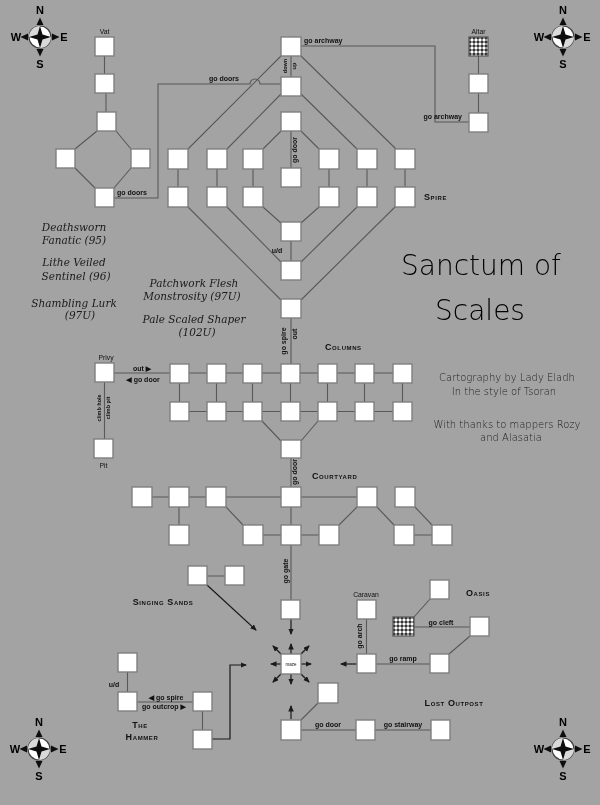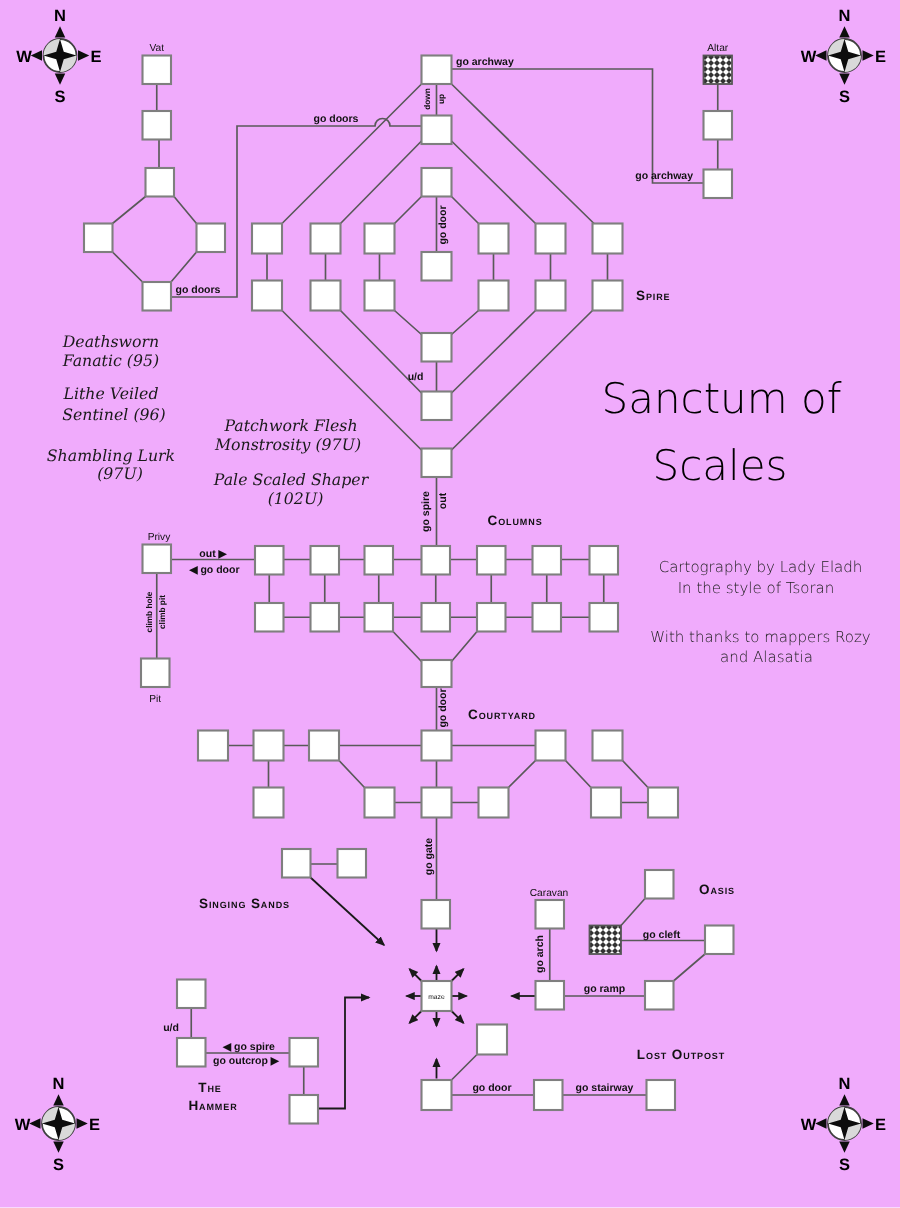--- a/index.html
+++ b/index.html
@@ -1,16 +1,16 @@
 <!DOCTYPE html>
 <html><head>
 <meta charset="utf-8">
 <style>
   html,body{margin:0;padding:0;background:#fff;}
-  .stage{position:relative;width:600px;height:805px;background:#f0abfc;overflow:hidden;}
+  .stage{position:relative;width:600px;height:805px;background:#a3a3a3;overflow:hidden;}
   svg{display:block;}
   .room{fill:#ffffff;stroke:#7f7f7f;stroke-width:1.4;}
   .hatchroom{fill:url(#diamondHatch);stroke:#555;stroke-width:1.2;}
   .ln{fill:none;stroke:#595959;stroke-width:1.1;}
   .arrow{fill:none;stroke:#1a1a1a;stroke-width:1.2;marker-end:url(#ah);}
   .lbl{font-family:"Liberation Sans",sans-serif;font-size:7px;font-weight:bold;fill:#111;}
   .tiny{font-size:5.5px;}
   .rname{font-family:"Liberation Sans",sans-serif;font-size:6.8px;fill:#111;}
   .area{font-family:"Liberation Sans",sans-serif;font-size:9px;font-weight:bold;font-variant:small-caps;letter-spacing:.6px;fill:#111;}
   .creature{font-family:"DejaVu Serif",serif;font-style:italic;font-size:10.5px;fill:#1a1a1a;}

